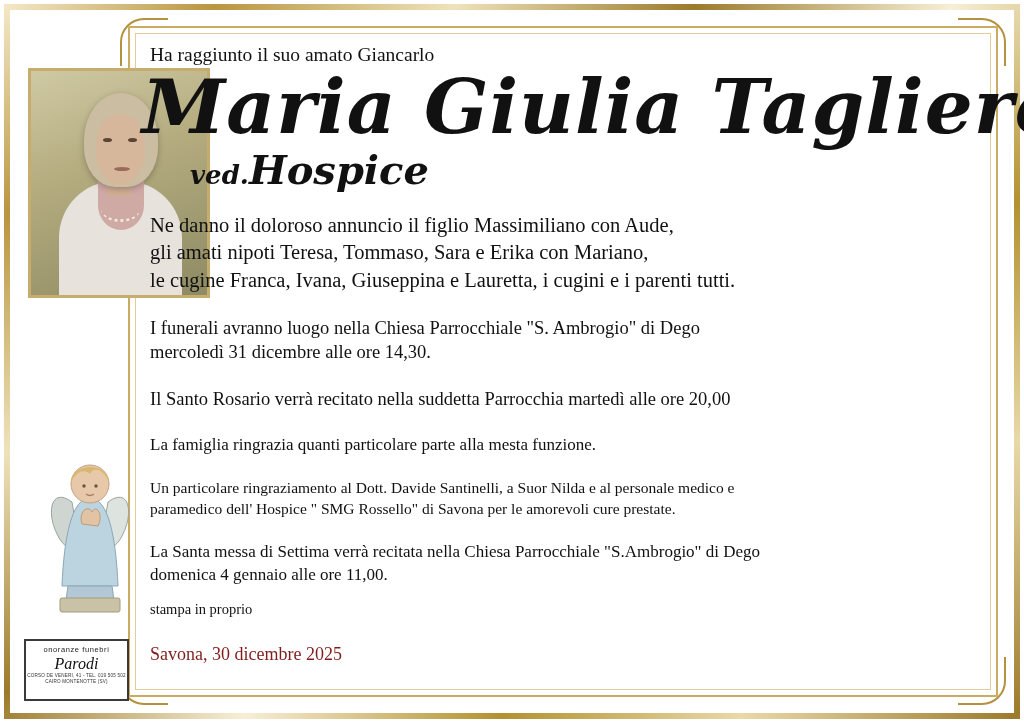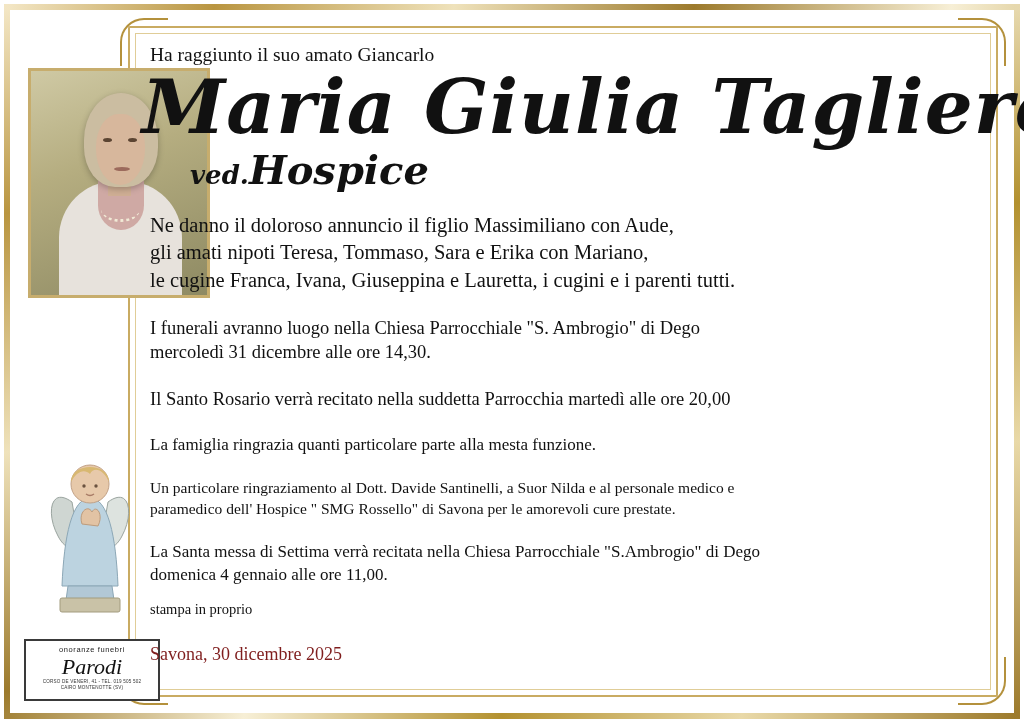--- a/index.html
+++ b/index.html
@@ -164,38 +164,38 @@
     top: 440px;
     width: 104px;
     height: 178px;
   }
 
   
   .logo {
     position: absolute;
     left: 24px;
     bottom: 22px;
-    width: 136px;
+    width: 105px;
     height: 62px;
     border: 2px solid #3a3a3a;
     box-sizing: border-box;
     background: #ffffff;
     text-align: center;
     padding-top: 4px;
   }
   .logo-top {
     font-family: "Liberation Sans", sans-serif;
     font-size: 7.5px;
     letter-spacing: .6px;
     color: #222;
   }
   .logo-name {
     font-family: "Liberation Serif", serif;
     font-style: italic;
-    font-size: 22px;
+    font-size: 16px;
     color: #111;
     line-height: 1.1;
     margin-top: 1px;
   }
   .logo-line {
     font-family: "Liberation Sans", sans-serif;
     font-size: 4.6px;
     color: #333;
     letter-spacing: .2px;
     line-height: 1.35;

